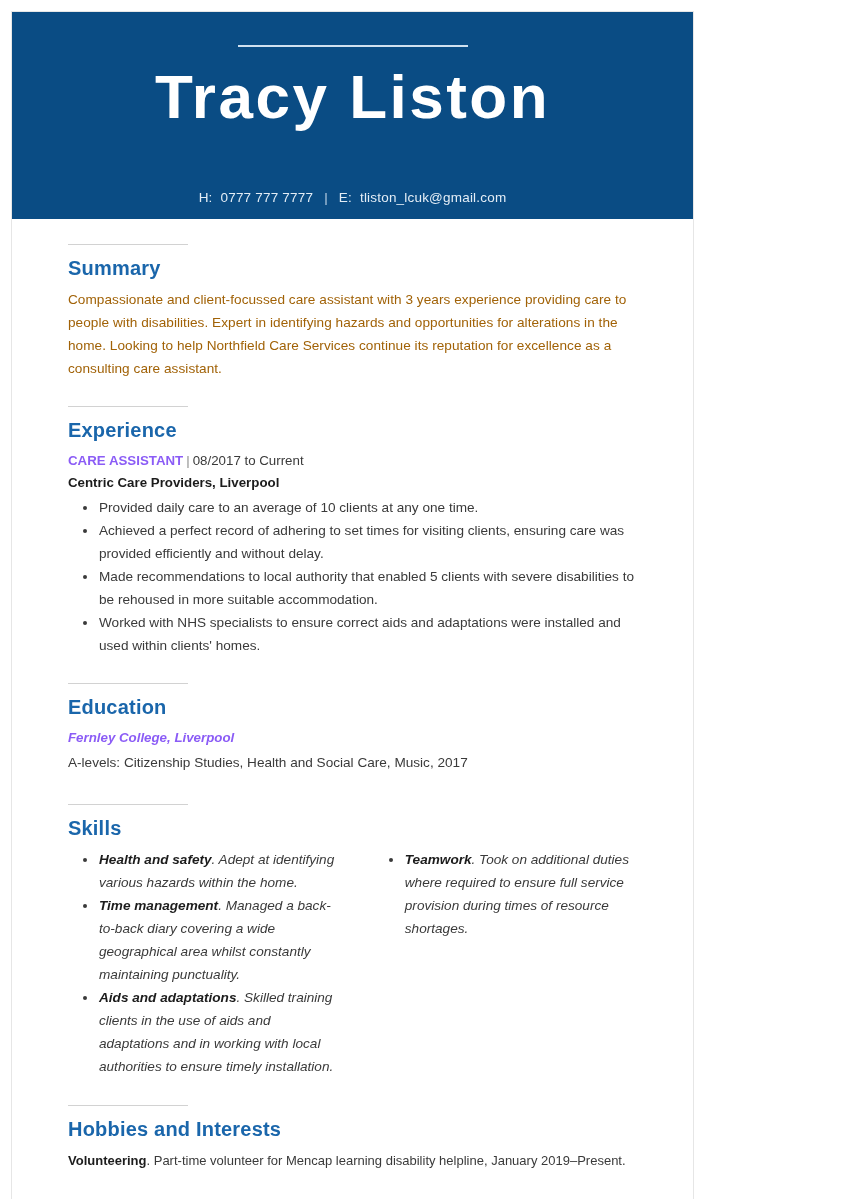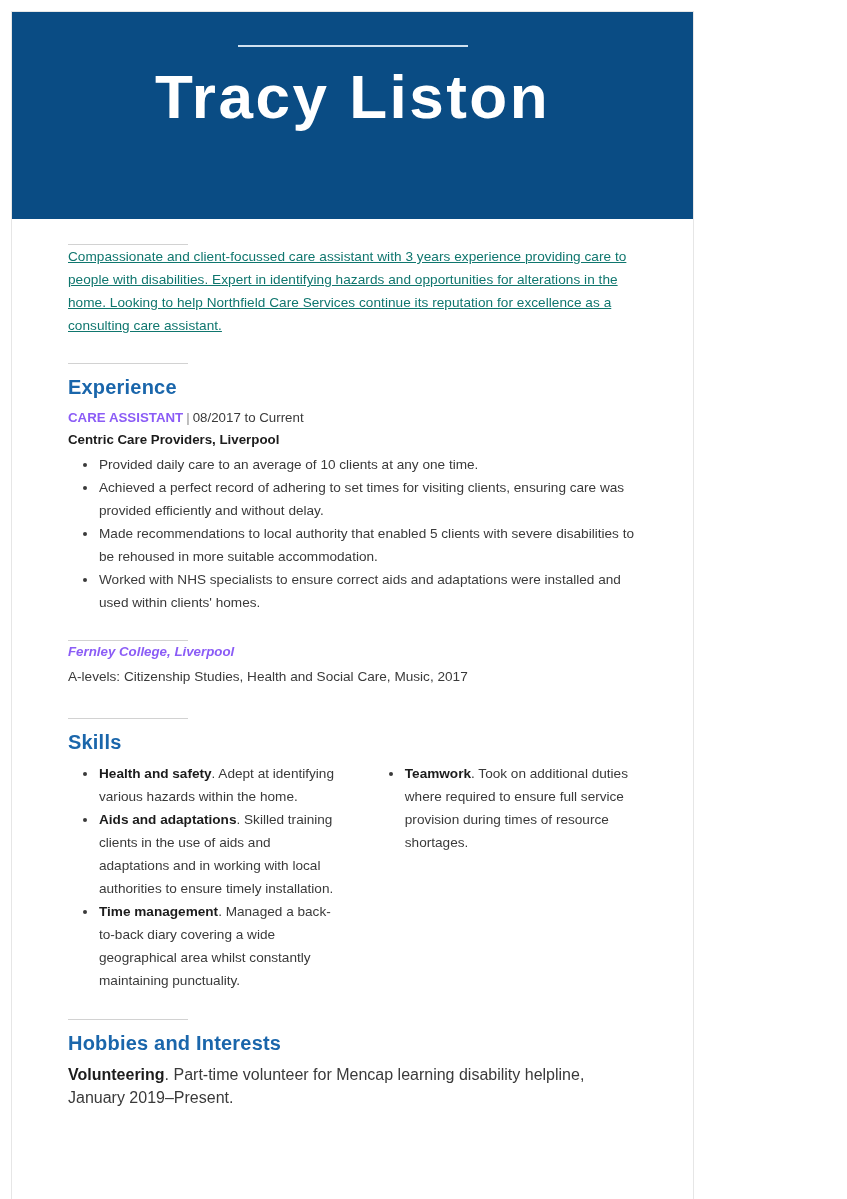--- a/index.html
+++ b/index.html
@@ -84,26 +84,25 @@
   .section-title {
     color: #1a66ab;
     font-size: 20px;
     font-weight: bold;
     letter-spacing: 0.2px;
     margin: 12px 0 9px 0;
     line-height: 1.1;
   }
 
   .para {
-    color: #0f766e;
+    color: #a16207;
     font-size: 13.6px;
     line-height: 23px;
     margin: 0;
     letter-spacing: 0.05px;
-    text-decoration: underline;
   }
 
   .job-line {
     color: #3a3a3a;
     font-size: 13.3px;
     line-height: 22px;
     margin: 0;
   }
   .job-line .strong {
     font-weight: bold;
@@ -160,35 +159,36 @@
   .edu-detail {
     color: #3a3a3a;
     font-size: 13.6px;
     line-height: 23px;
     margin: 2px 0 0 0;
   }
 
   .skills-grid {
     display: flex;
     gap: 17px;
+    font-style: italic;
   }
   .skills-col {
     width: 50%;
     box-sizing: border-box;
   }
   .skills-col.right {
     padding-left: 13px;
   }
   .skills-col ul.bullets > li {
     padding-left: 31px;
   }
 
   .hobby-line {
     color: #3a3a3a;
-    font-size: 16px;
+    font-size: 13px;
     line-height: 23px;
     margin: 0;
   }
   .hobby-line .lead {
     font-weight: bold;
     color: #1c1c1c;
   }
 
   .sp-summary { height: 26px; }
   .sp-exp { height: 26px; }
@@ -197,28 +197,36 @@
   .sp-top { height: 25px; }
 </style>
 </head>
 <body>
 
 <div class="page">
 
   <div class="header">
     <div class="header-rule"></div>
     <div class="name">Tracy Liston</div>
+    <div class="contact">
+      <span>H:</span>
+      <span style="padding-left:4px">0777 777 7777</span>
+      <span class="sep">|</span>
+      <span>E:</span>
+      <span style="padding-left:4px">tliston_lcuk@gmail.com</span>
+    </div>
   </div>
 
   <div class="content">
 
     <div class="sp-top"></div>
 
     <div class="section">
       <div class="section-rule"></div>
+      <div class="section-title">Summary</div>
       <p class="para">Compassionate and client-focussed care assistant with 3 years experience providing care to people with disabilities. Expert in identifying hazards and opportunities for alterations in the home. Looking to help Northfield Care Services continue its reputation for excellence as a consulting care assistant.</p>
     </div>
 
     <div class="sp-summary"></div>
 
     <div class="section">
       <div class="section-rule"></div>
       <div class="section-title">Experience</div>
 
       <div>
@@ -232,36 +240,37 @@
           <li>Made recommendations to local authority that enabled 5 clients with severe disabilities to be rehoused in more suitable accommodation.</li>
           <li>Worked with NHS specialists to ensure correct aids and adaptations were installed and used within clients' homes.</li>
         </ul>
       </div>
     </div>
 
     <div class="sp-exp"></div>
 
     <div class="section">
       <div class="section-rule"></div>
+      <div class="section-title">Education</div>
       <p class="edu-school">Fernley College, Liverpool</p>
       <p class="edu-detail">A-levels: Citizenship Studies, Health and Social Care, Music, 2017</p>
     </div>
 
     <div class="sp-edu"></div>
 
     <div class="section">
       <div class="section-rule"></div>
       <div class="section-title">Skills</div>
 
       <div class="skills-grid">
         <div class="skills-col left">
           <ul class="bullets">
             <li><span class="lead">Health and safety</span><span>. Adept at identifying various hazards within the home.</span></li>
+            <li><span class="lead">Time management</span><span>. Managed a back-to-back diary covering a wide geographical area whilst constantly maintaining punctuality.</span></li>
             <li><span class="lead">Aids and adaptations</span><span>. Skilled training clients in the use of aids and adaptations and in working with local authorities to ensure timely installation.</span></li>
-            <li><span class="lead">Time management</span><span>. Managed a back-to-back diary covering a wide geographical area whilst constantly maintaining punctuality.</span></li>
           </ul>
         </div>
         <div class="skills-col right">
           <ul class="bullets">
             <li><span class="lead">Teamwork</span><span>. Took on additional duties where required to ensure full service provision during times of resource shortages.</span></li>
           </ul>
         </div>
       </div>
     </div>
 

